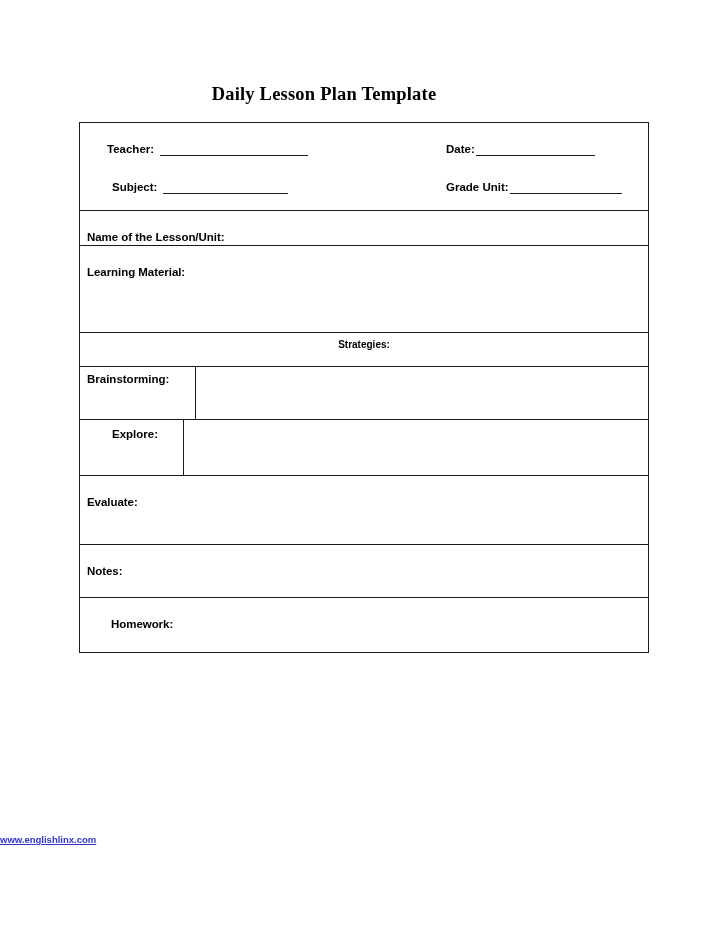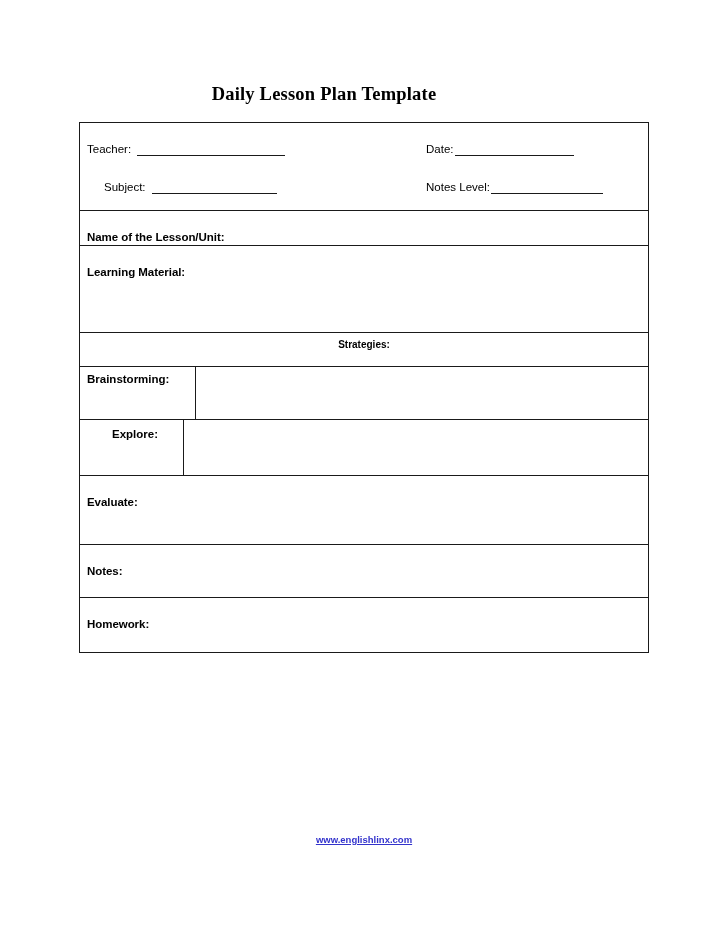--- a/index.html
+++ b/index.html
@@ -76,38 +76,39 @@
   .row-header { height: 88px; }
 
   .field {
     position: absolute;
     display: flex;
     align-items: flex-end;
     white-space: nowrap;
   }
   .field-label {
     font-size: 11.5px;
-    font-weight: normal;
+    font-weight: bold;
     color: #000000;
     line-height: 14px;
+    margin-left: 20px;
   }
   .field-rule {
     display: inline-block;
     border-bottom: 1.3px solid #1a1a1a;
     height: 12px;
     margin-left: 0px;
   }
 
   .f-teacher { left: 7px;   top: 19px; }
   .f-teacher .field-rule { width: 148px; margin-left: 6px; }
 
   .f-date    { left: 346px; top: 19px; }
   .f-date .field-rule { width: 119px; margin-left: 1px; }
 
-  .f-subject { left: 24px;   top: 57px; align-items: flex-end; }
+  .f-subject { left: 12px;   top: 57px; align-items: flex-end; }
   .f-subject .field-rule { width: 125px; margin-left: 6px; }
 
   .f-grade   { left: 346px; top: 57px; }
   .f-grade .field-rule { width: 112px; margin-left: 1px; }
 
   
   .row-lesson-name      { height: 35px; }
   .row-learning-targets { height: 88px; }
   .row-learning-material{ height: 87px; }
   .row-essential        { height: 55px; }
@@ -156,29 +157,29 @@
     font-size: 11.5px;
     font-weight: bold;
     color: #000000;
     white-space: nowrap;
   }
   .row-explore .split-label { top: 8px; padding-left: 25px; }
 
   
   .row-evaluate { height: 69px; }
   .row-notes    { height: 53px; }
-  .row-homework { height: 54px; }
+  .row-homework { height: 54px; margin-left: 24px; }
 
   
   .footer-link {
     position: absolute;
     left: 0;
     top: 829px;
     width: 728px;
-    text-align: center;
+    text-align: left;
   }
   .footer-link a {
     font-size: 9.5px;
     font-weight: bold;
     color: #3333cc;
     text-decoration: underline;
     font-family: "Liberation Sans", sans-serif;
   }
 </style>
 </head>
@@ -201,21 +202,21 @@
         <span class="field-label">Date:</span>
         <span class="field-rule"></span>
       </div>
 
       <div class="field f-subject">
         <span class="field-label">Subject:</span>
         <span class="field-rule"></span>
       </div>
 
       <div class="field f-grade">
-        <span class="field-label">Notes Level:</span>
+        <span class="field-label">Grade Unit:</span>
         <span class="field-rule"></span>
       </div>
 
     </div>
 
     <div class="lp-row row-lesson-name">
       <span class="cell-label">Name of the Lesson/Unit:</span>
     </div>
 
 

